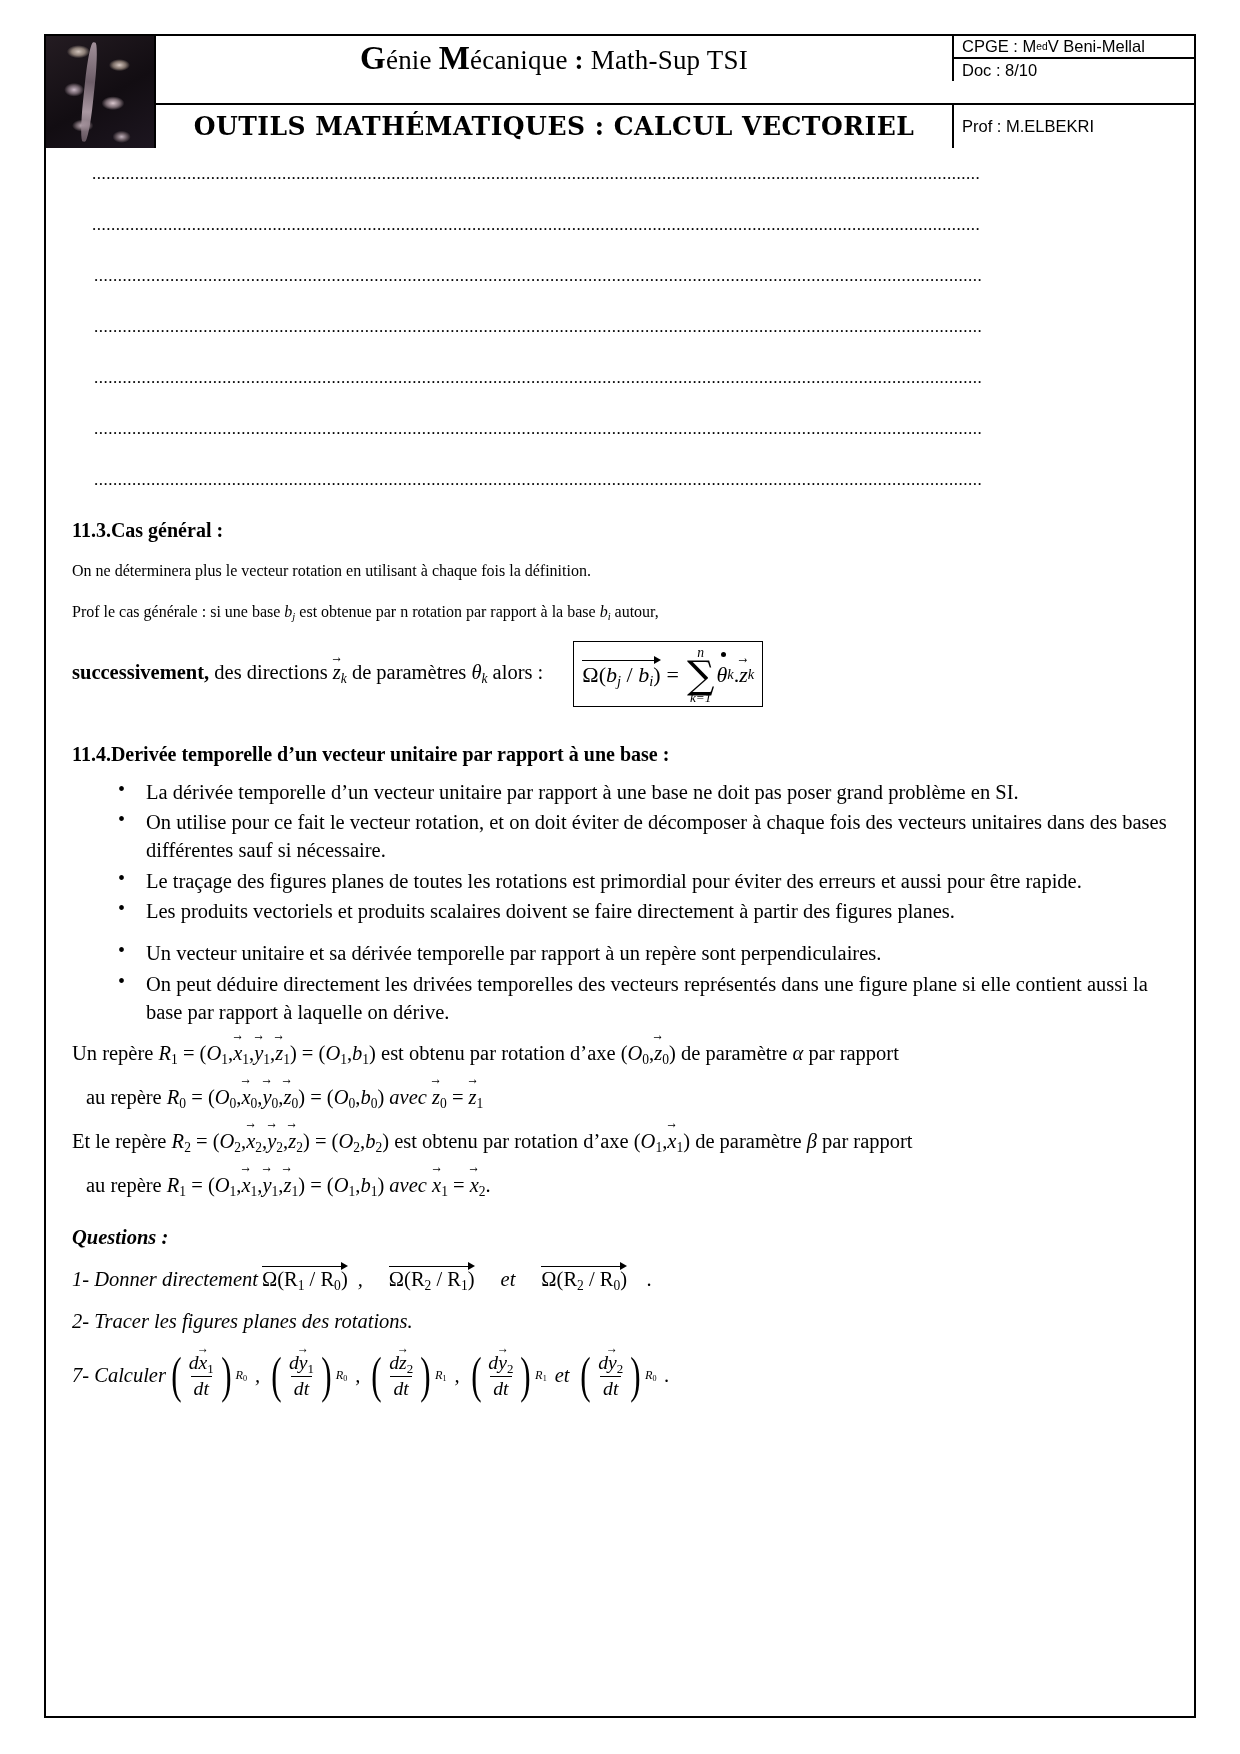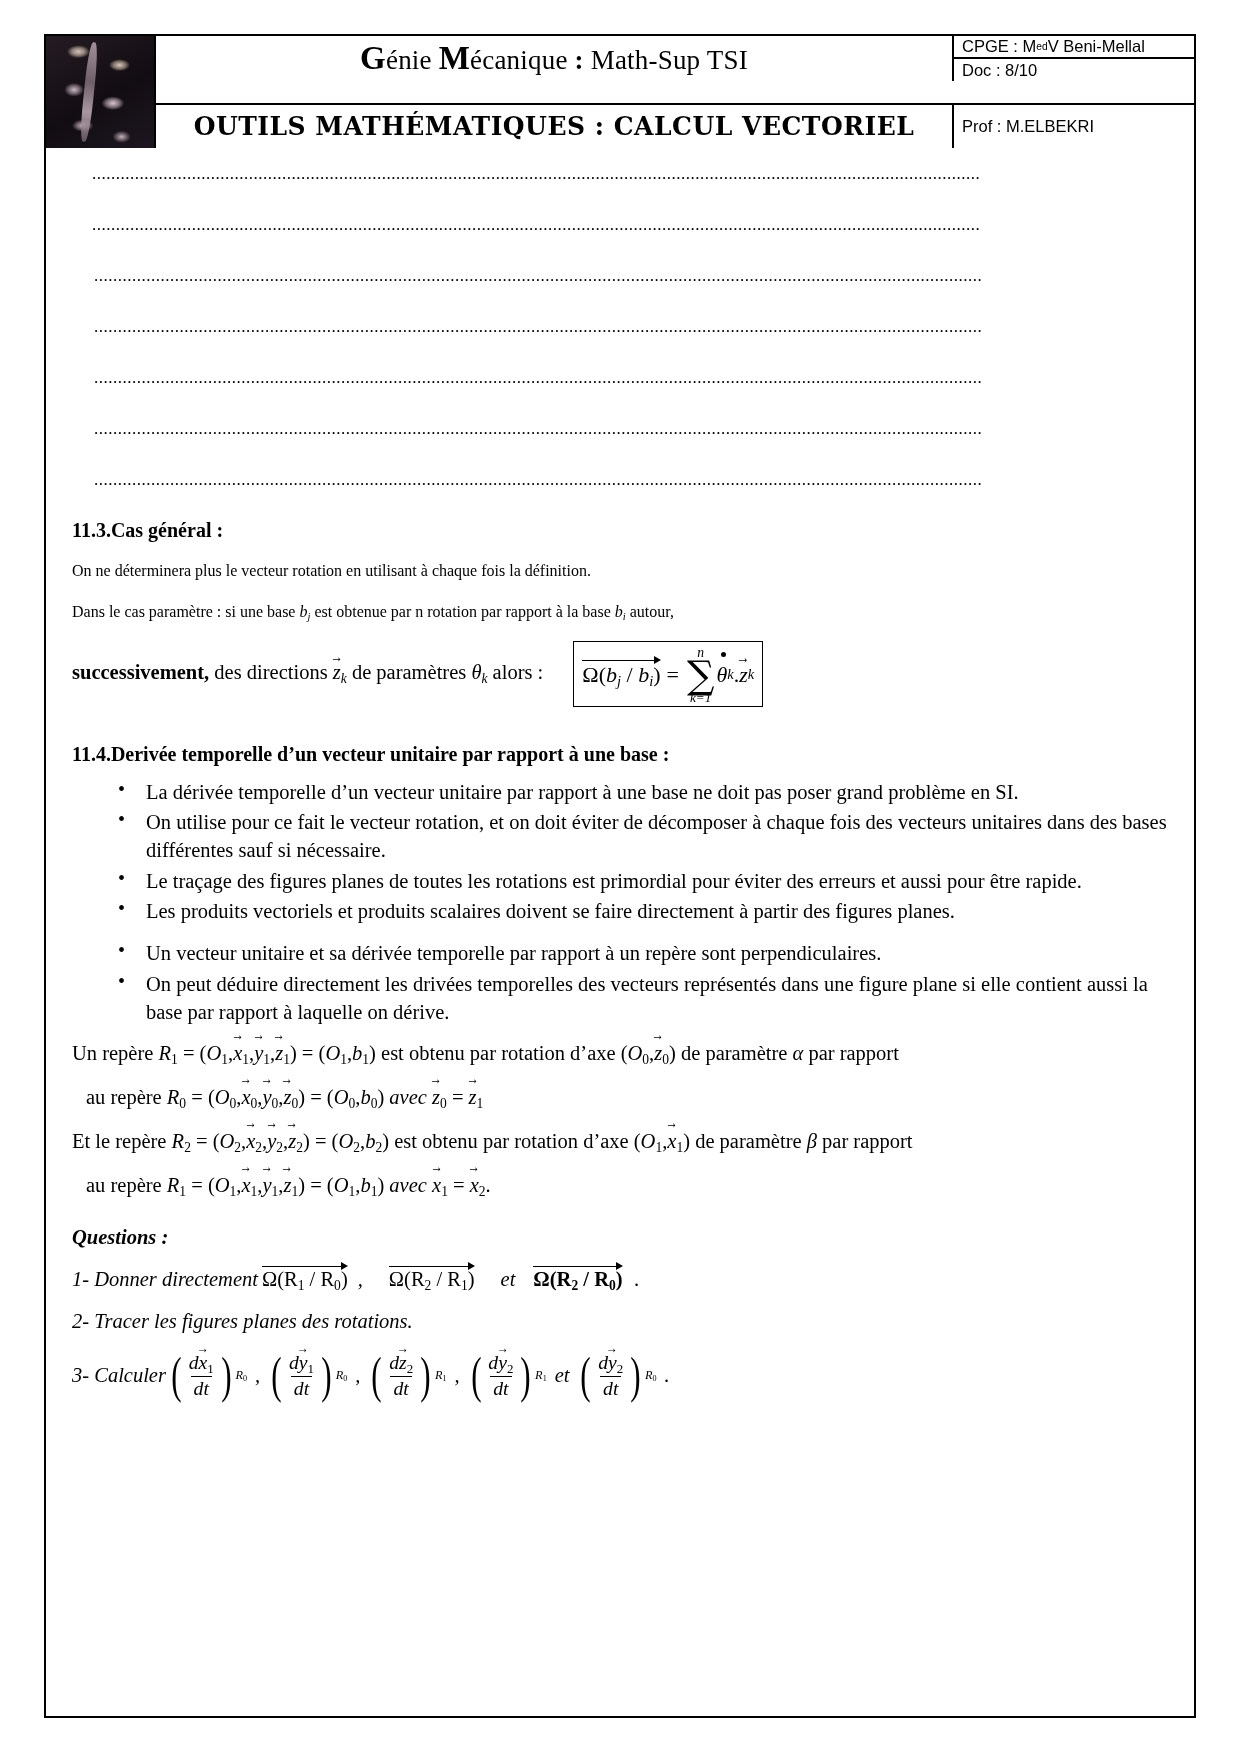--- a/index.html
+++ b/index.html
@@ -361,21 +361,21 @@
     <div class="dotline ind">...........................................................................................................................................................................................</div>
     <div class="dotline ind">...........................................................................................................................................................................................</div>
     <div class="dotline ind">...........................................................................................................................................................................................</div>
     <div class="dotline ind">...........................................................................................................................................................................................</div>
     <div class="dotline ind">...........................................................................................................................................................................................</div>
 
     <div><span class="sec-head">11.3.Cas général :</span></div>
 
     <div class="para">On ne déterminera plus le vecteur rotation en utilisant à chaque fois la définition.</div>
 
-    <div class="para"><span>Dans le cas paramètre : si une base </span><span class="mi">b</span><sub class="s">j</sub><span> est obtenue par n rotation par rapport à la base </span><span class="mi">b</span><sub class="s">i</sub><span> autour,</span></div>
+    <div class="para"><span>Prof le cas générale : si une base </span><span class="mi">b</span><sub class="s">j</sub><span> est obtenue par n rotation par rapport à la base </span><span class="mi">b</span><sub class="s">i</sub><span> autour,</span></div>
 
     <div class="formula-row">
       <div class="formula-lead"><b>successivement,</b><span> des directions </span><span class="mi vec">z</span><sub class="s">k</sub><span> de paramètres </span><span class="mi">θ</span><sub class="s">k</sub><span> alors :</span></div>
       <div class="formula-box">
         <span class="overbar-arrow"><span class="mup">Ω(</span><span class="mi">b</span><sub class="s">j</sub><span> / </span><span class="mi">b</span><sub class="s">i</sub><span>)</span></span>
         <span style="margin:0 6px;">=</span>
         <span class="sumblk">
           <span class="top">n</span>
           <span class="sig">∑</span>
           <span class="bot">k=1</span>
@@ -409,28 +409,28 @@
     <div class="ex-line ind"><span>au repère </span><span class="mi">R</span><sub class="sn">1</sub><span class="mup"> = (</span><span class="mi">O</span><sub class="sn">1</sub><span class="mup">,</span><span class="mi vec">x</span><sub class="sn">1</sub><span class="mup">,</span><span class="mi vec">y</span><sub class="sn">1</sub><span class="mup">,</span><span class="mi vec">z</span><sub class="sn">1</sub><span class="mup">) = (</span><span class="mi">O</span><sub class="sn">1</sub><span class="mup">,</span><span class="mi">b</span><sub class="sn">1</sub><span class="mup">) </span><span style="font-style:italic"> avec </span><span class="mi vec">x</span><sub class="sn">1</sub><span class="mup"> = </span><span class="mi vec">x</span><sub class="sn">2</sub><span>.</span></div>
 
     <div style="margin-top:6px;"><span class="q-head">Questions :</span></div>
 
     <div class="q-line">
       <span>1- Donner directement </span>
       <span class="overbar-arrow" style="font-style:normal;margin:0 4px;"><span>Ω(R</span><sub class="sn">1</sub><span> / R</span><sub class="sn">0</sub><span>)</span></span>
       <span class="sep">,</span>
       <span class="overbar-arrow" style="font-style:normal;margin:0 20px;"><span>Ω(R</span><sub class="sn">2</sub><span> / R</span><sub class="sn">1</sub><span>)</span></span>
       <span class="sep">et</span>
-      <span class="overbar-arrow" style="font-style:normal;margin:0 12px;font-weight:bold;"><span>Ω(R</span><sub class="sn">2</sub><span> / R</span><sub class="sn">0</sub><span>)</span></span>
+      <span class="overbar-arrow" style="font-style:normal;margin:0 20px;"><span>Ω(R</span><sub class="sn">2</sub><span> / R</span><sub class="sn">0</sub><span>)</span></span>
       <span>.</span>
     </div>
 
     <div class="q-line">2- Tracer les figures planes des rotations.</div>
 
     <div class="q-line q3">
-      <span>3- Calculer </span>
+      <span>7- Calculer </span>
 
       <span class="dterm">
           <span class="paren-big">
             <span class="pleft">(</span>
             <span class="frac">
               <span class="num"><span class="mi">d</span><span class="mi vec">x</span><sub class="sn">1</sub></span>
               <span class="den mi">dt</span>
             </span>
             <span class="pright">)</span>
           </span>

